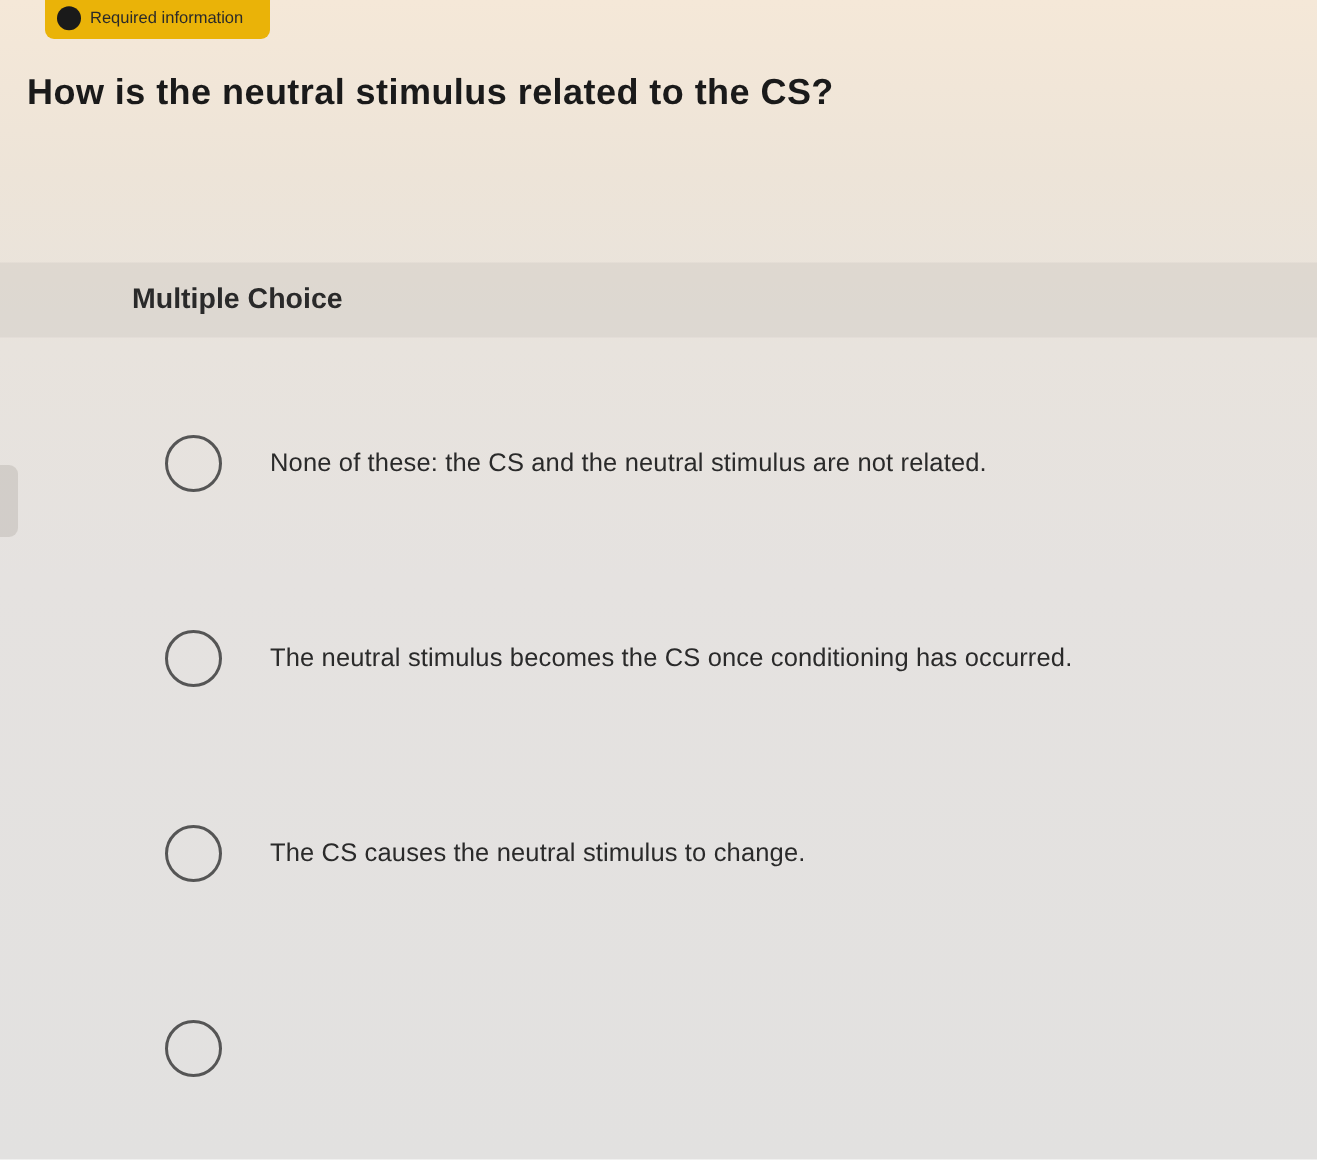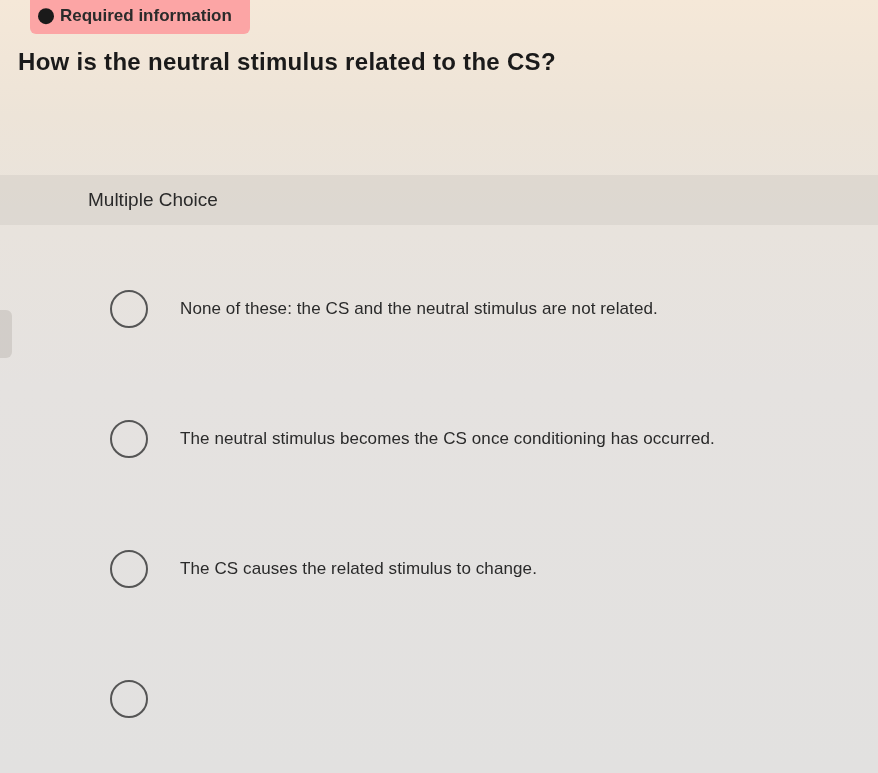--- a/index.html
+++ b/index.html
@@ -12,24 +12,24 @@
       height: 773px;
       font-family: Arial, Helvetica, sans-serif;
       background: linear-gradient(180deg, #f5e8d8 0%, #ede4d8 15%, #e8e3dd 30%, #e5e2e0 50%, #e2e1e0 100%);
       overflow: hidden;
       position: relative;
     }
     .required-pill {
       position: absolute;
       top: 0;
       left: 30px;
-      background: #fca5a5;
+      background: #eab308;
       color: #2a2a2a;
-      font-size: 17px;
-      font-weight: 700;
+      font-size: 11px;
+      font-weight: 400;
       padding: 6px 18px 8px 30px;
       border-radius: 0 0 6px 6px;
     }
     .required-dot {
       position: absolute;
       left: 8px;
       top: 50%;
       transform: translateY(-55%);
       width: 16px;
       height: 16px;
@@ -47,21 +47,21 @@
       text-align: right;
     }
     .mc-header {
       position: absolute;
       top: 175px;
       left: 0;
       right: 0;
       padding: 14px 0 14px 88px;
       background: rgba(200, 195, 188, 0.35);
       font-size: 19px;
-      font-weight: normal;
+      font-weight: bold;
       color: #2a2a2a;
     }
     .options-container {
       position: absolute;
       top: 290px;
       left: 110px;
       right: 10px;
     }
     .option-row {
       display: flex;
@@ -112,18 +112,18 @@
   <div class="option-row">
     <div class="radio-circle"></div>
     <div class="option-text">None of these: the CS and the neutral stimulus are not related.</div>
   </div>
   <div class="option-row">
     <div class="radio-circle"></div>
     <div class="option-text">The neutral stimulus becomes the CS once conditioning has occurred.</div>
   </div>
   <div class="option-row">
     <div class="radio-circle"></div>
-    <div class="option-text">The CS causes the related stimulus to change.</div>
+    <div class="option-text">The CS causes the neutral stimulus to change.</div>
   </div>
   <div class="option-row">
     <div class="radio-circle"></div>
   </div>
 </div>
 
 </body></html>

